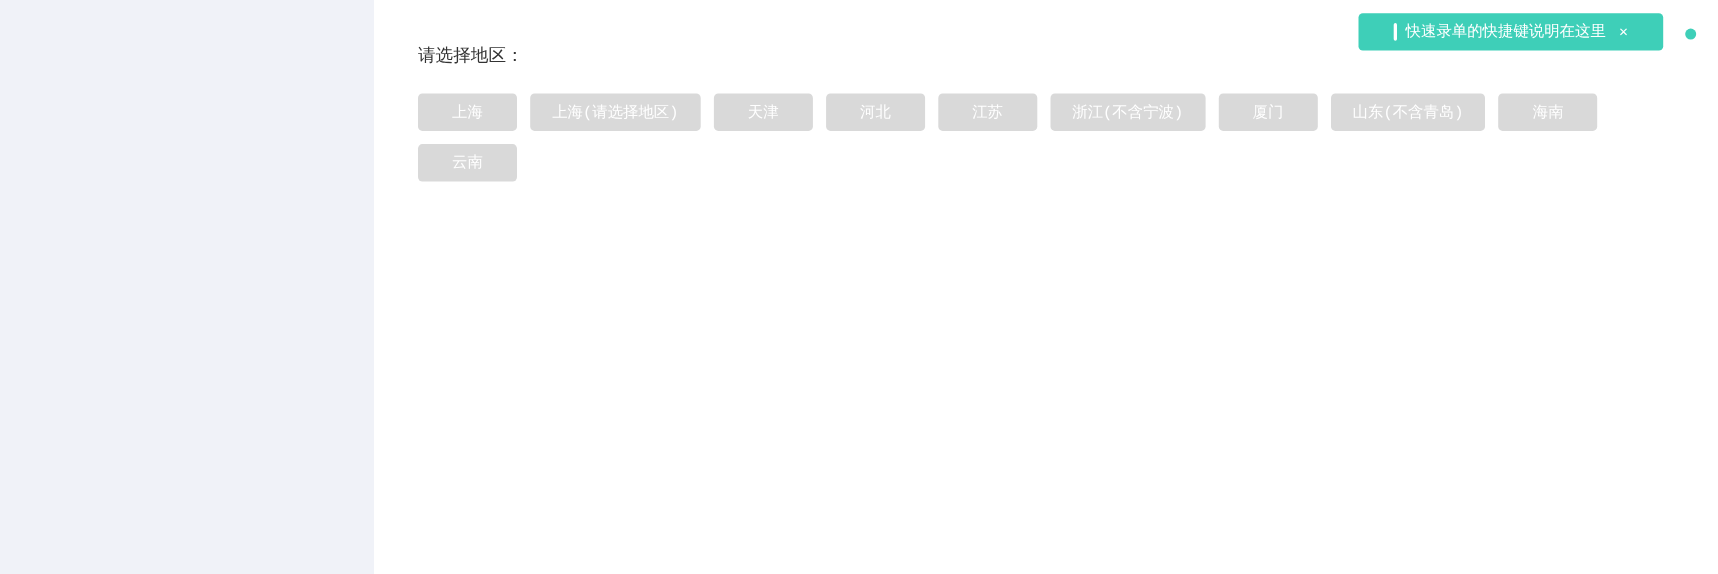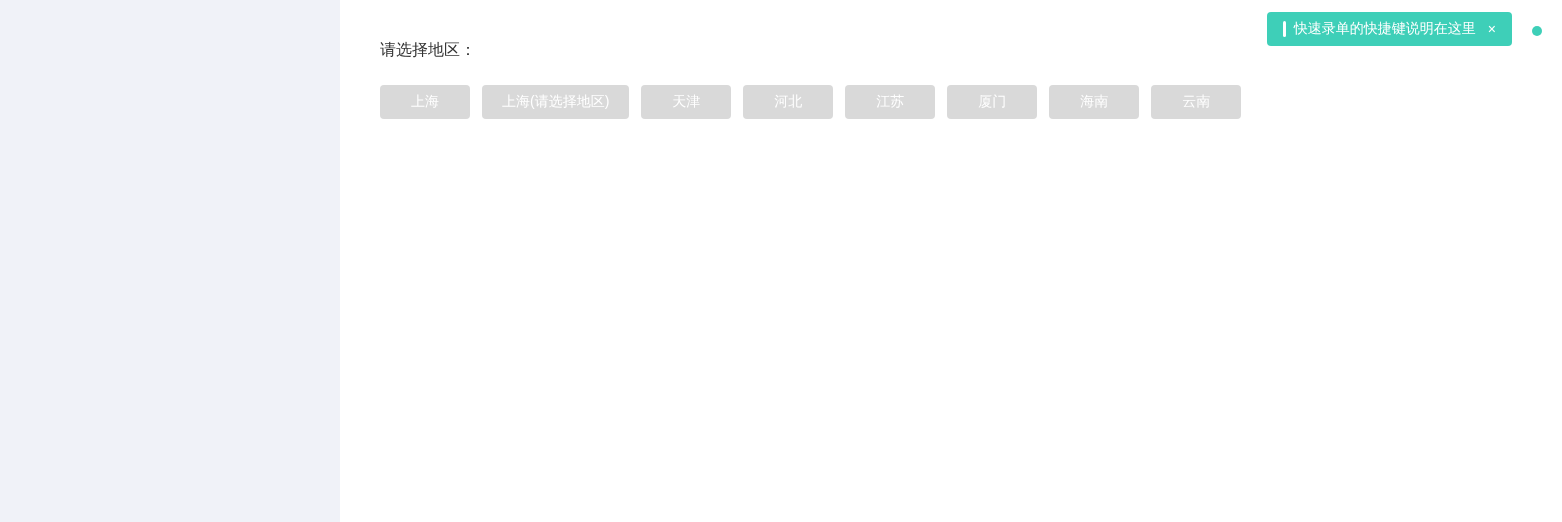--- a/index.html
+++ b/index.html
@@ -52,32 +52,32 @@
     .region-btn {
       background: #d9d9d9;
       color: #ffffff;
       border: none;
       border-radius: 4px;
       padding: 8px 20px;
       font-size: 14px;
       cursor: pointer;
       min-width: 90px;
       text-align: center;
-      font-family: Liberation Sans, sans-serif;
+      font-family: Liberation Mono, monospace;
     }
 
     
     .tooltip-banner {
       position: absolute;
       top: 12px;
       right: 50px;
       background: #3ecfb8;
       color: #ffffff;
       font-size: 14px;
-      padding: 8px 16px;
+      padding: 8px 32px;
       border-radius: 4px;
       display: flex;
       align-items: center;
       gap: 8px;
       white-space: nowrap;
     }
 
     .tooltip-banner .left-bar {
       width: 3px;
       height: 16px;
@@ -113,21 +113,23 @@
 <div class="left-sidebar"></div>
 
 <div class="main-content">
   <div class="page-label">请选择地区：</div>
   <div class="region-buttons">
   <button class="region-btn">上海</button>
       <button class="region-btn">上海(请选择地区)</button>
       <button class="region-btn">天津</button>
       <button class="region-btn">河北</button>
       <button class="region-btn">江苏</button>
+      <button class="region-btn">浙江(不含宁波)</button>
       <button class="region-btn">厦门</button>
+      <button class="region-btn">山东(不含青岛)</button>
       <button class="region-btn">海南</button>
       <button class="region-btn">云南</button>
     </div>
 </div>
 
 <div class="tooltip-banner">
   <span class="left-bar"></span>
   <span>快速录单的快捷键说明在这里</span>
   <button class="close-btn">×</button>
 </div>

